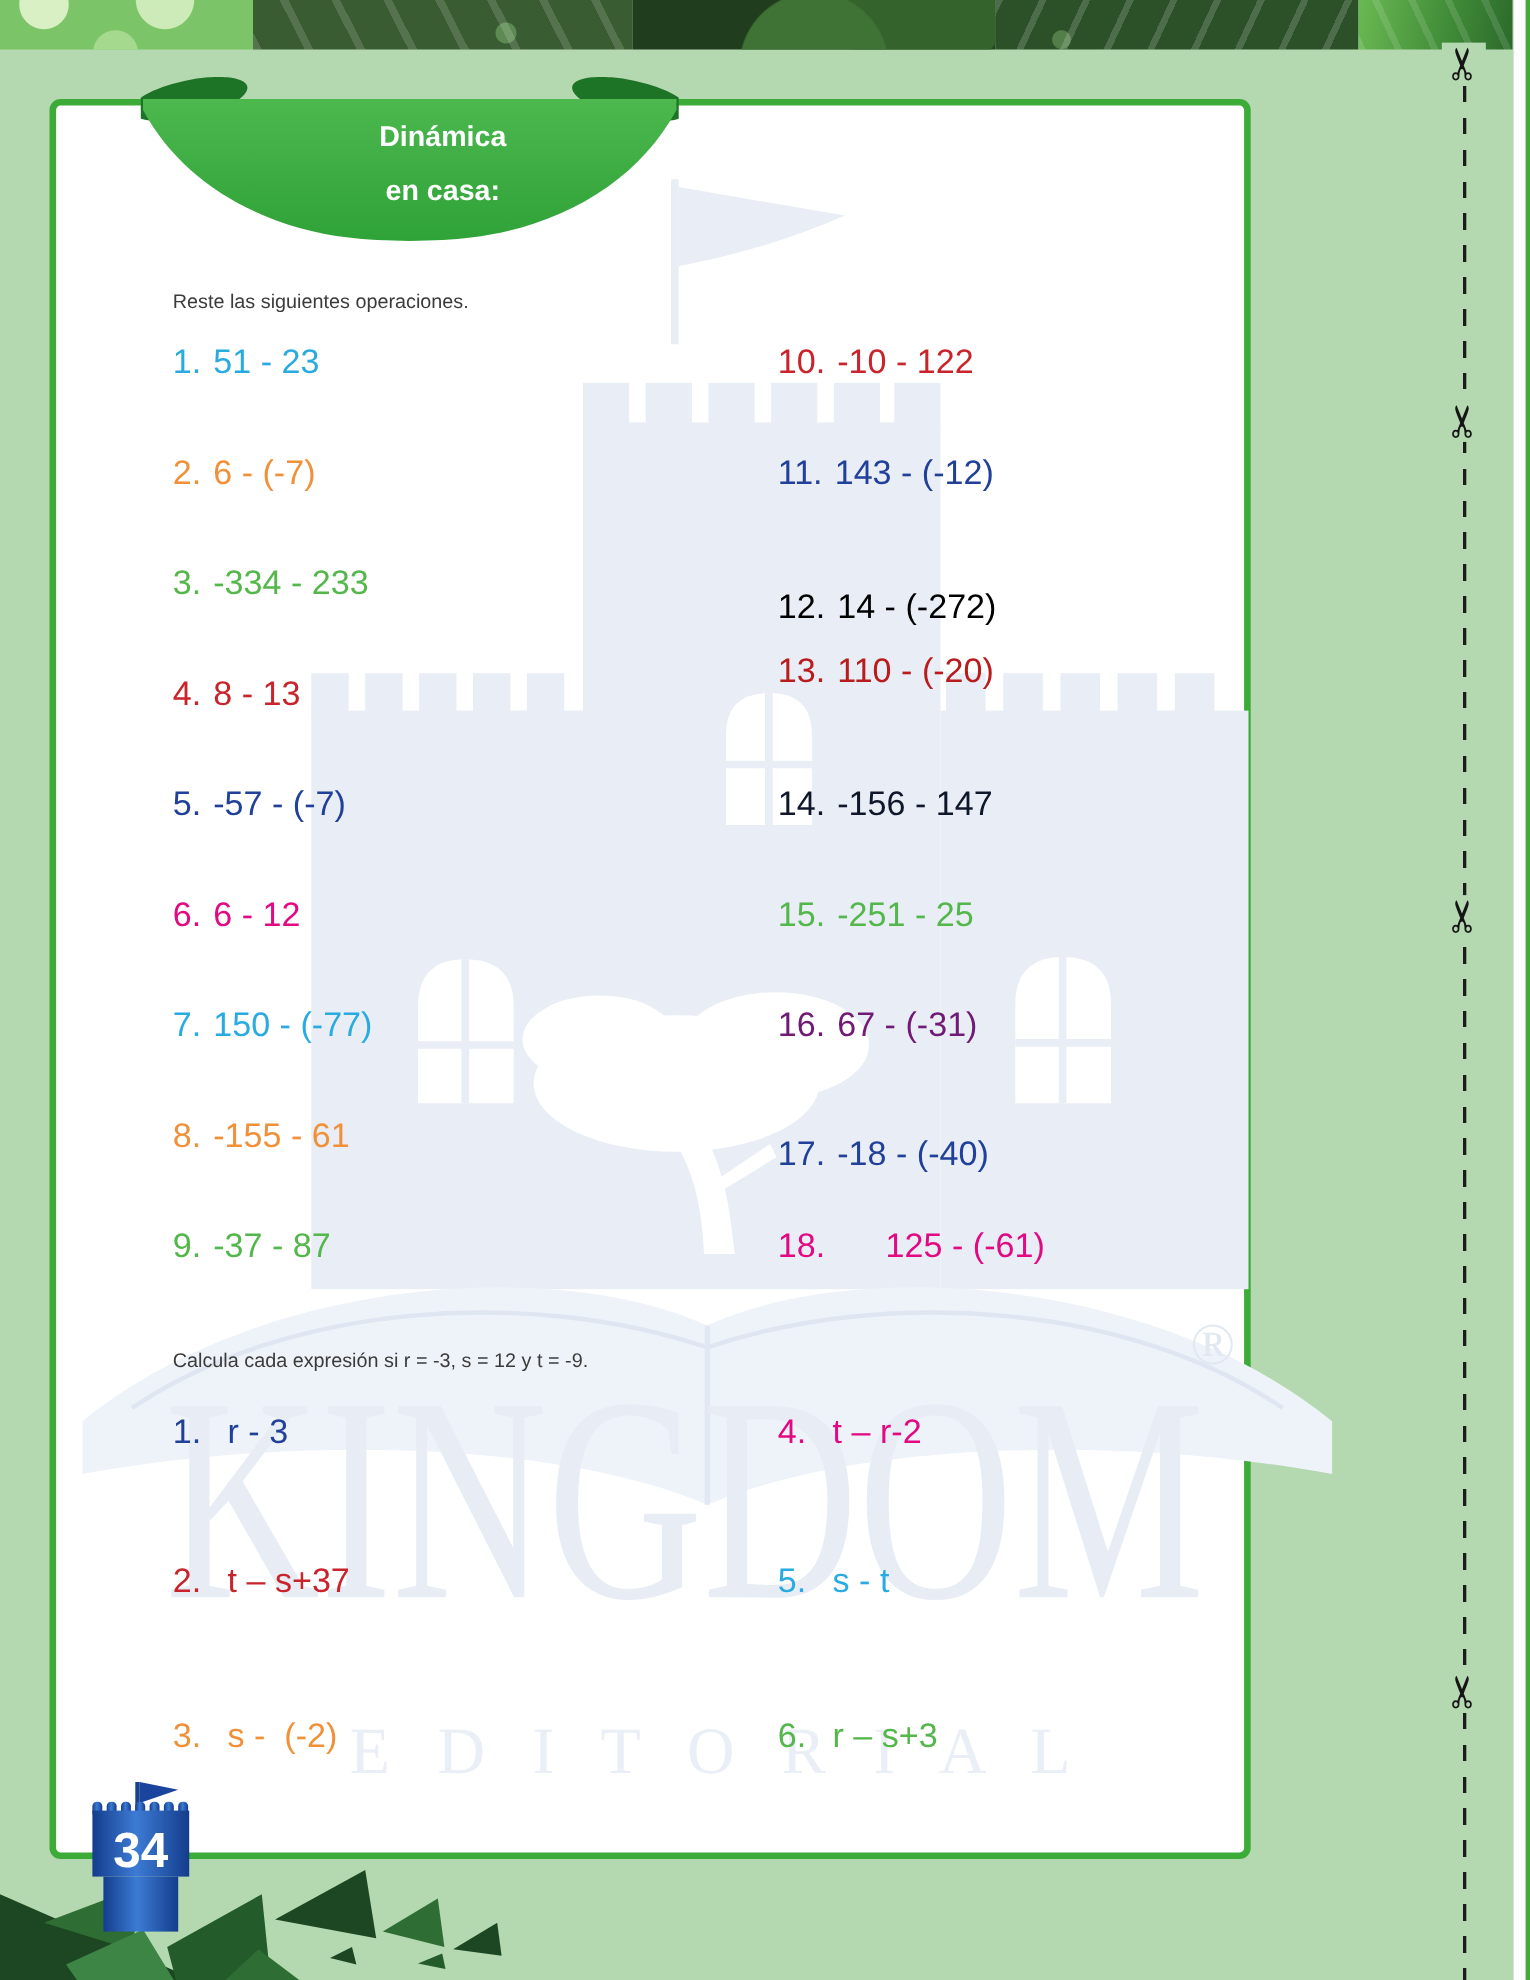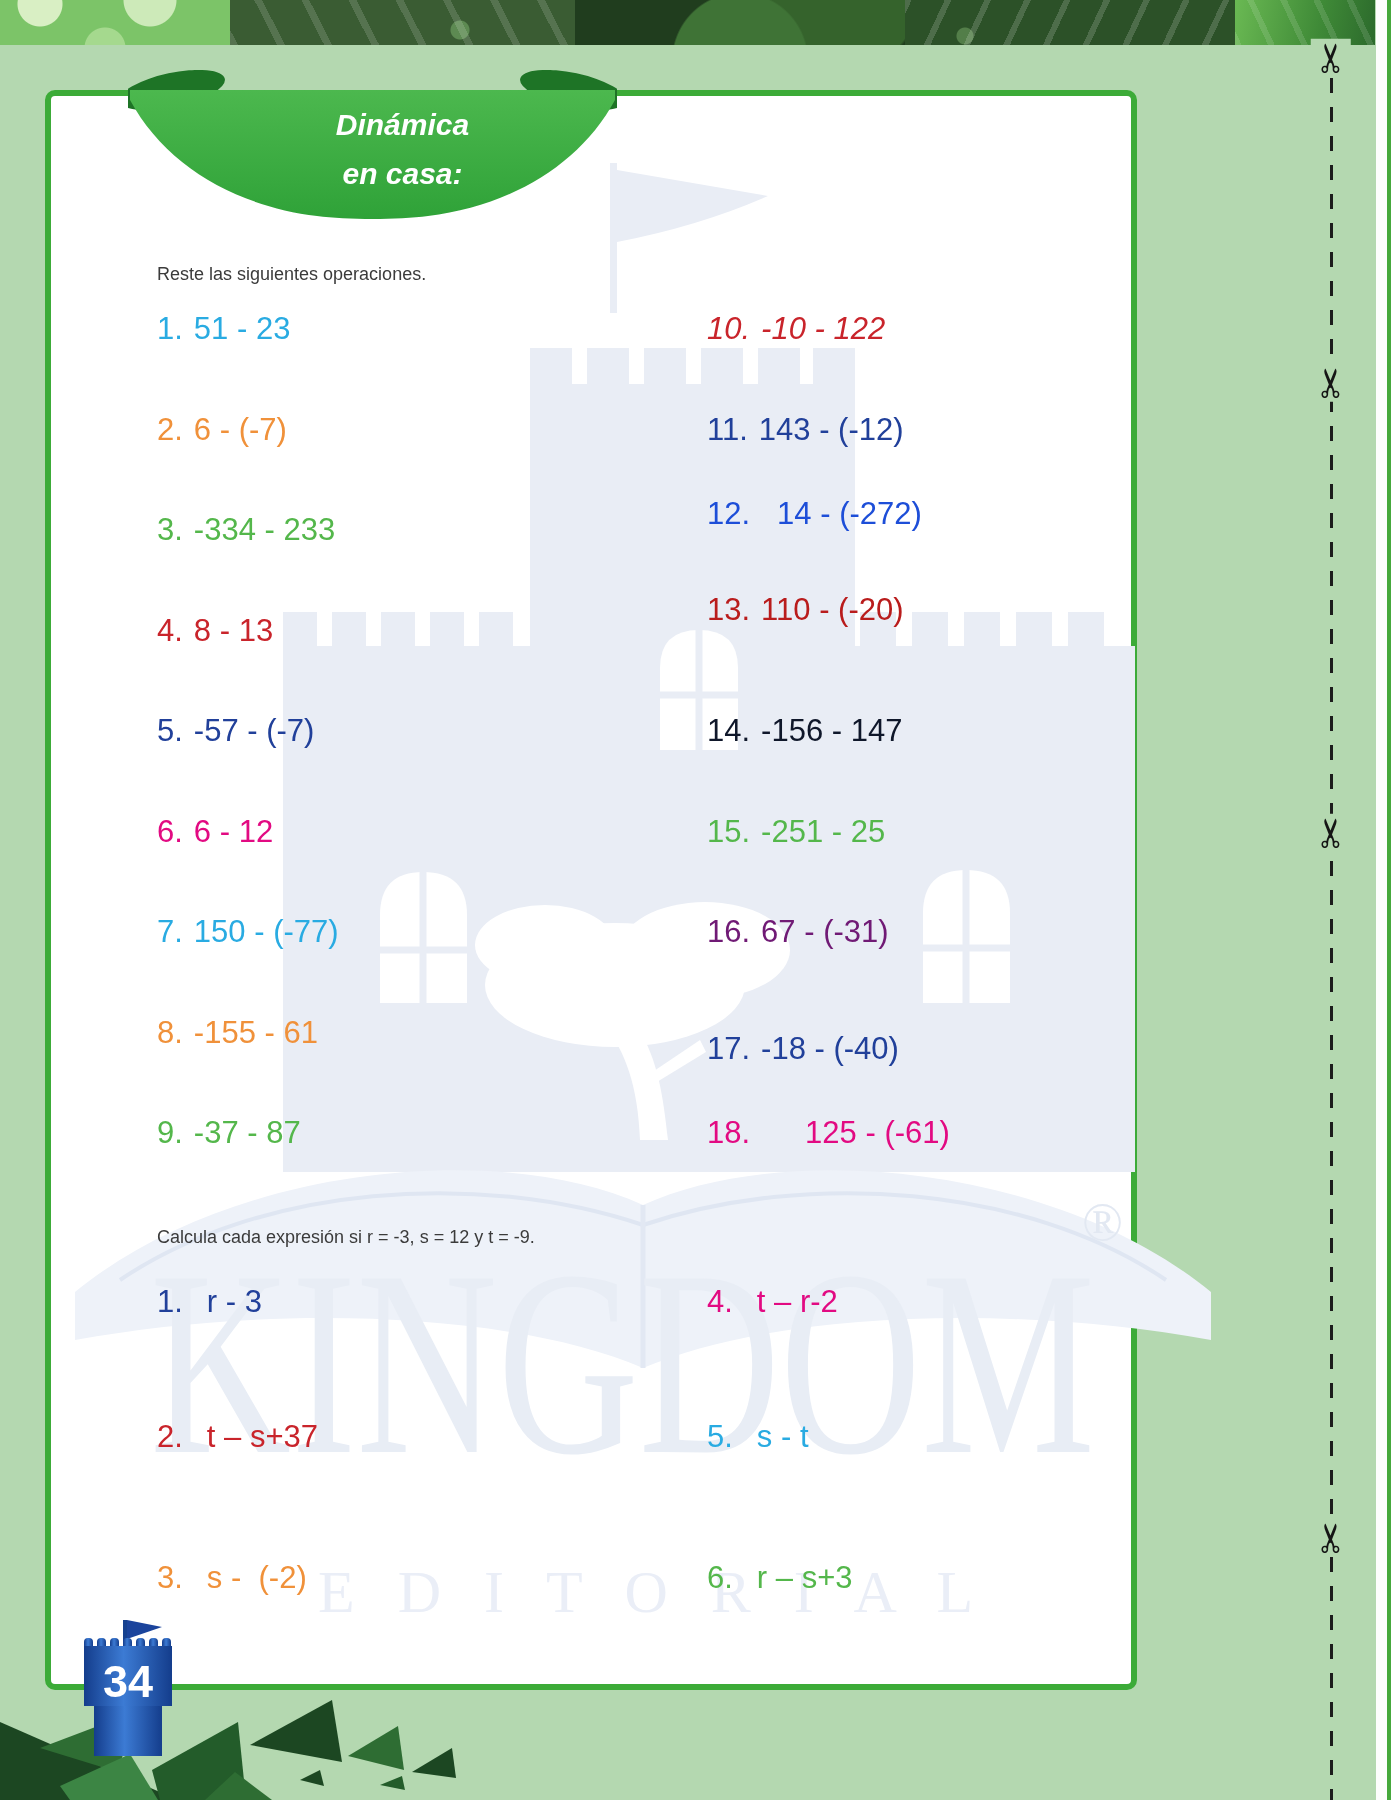--- a/index.html
+++ b/index.html
@@ -39,21 +39,21 @@
 
   
   .wm{position:absolute;left:0;top:0;z-index:1;pointer-events:none;}
   .wm text{font-family:"Liberation Serif",serif;}
   .wm .brandsub{letter-spacing:14px;}
 
   
   .ribbon{position:absolute;left:128px;top:70px;width:489px;height:150px;z-index:4;}
   .ribbon svg{position:absolute;left:0;top:0;}
   .ribbon .rtext{position:absolute;left:30px;top:30px;width:100%;text-align:center;
-      color:#fff;font-style:italic;font-weight:700;font-size:30px;line-height:49px;}
+      color:#fff;font-weight:700;font-size:26px;line-height:49px;}
 
   
   .content{position:absolute;inset:0;z-index:2;}
   .instr{position:absolute;font-size:18px;color:#3b3b3b;line-height:32px;white-space:pre;}
   .ex{position:absolute;font-size:31px;line-height:40px;display:flex;white-space:pre;}
   .ex .num{margin-right:11px;}
   .ex.wide .num{margin-right:24px;}
 
   
   .cutline{position:absolute;left:1330px;top:78px;width:3px;height:1722px;z-index:3;
@@ -171,23 +171,23 @@
     <div class="ex" style="left: 157px; top: 309px; color: rgb(41, 171, 226);"><span class="num">1.</span><span>51 - 23</span></div>
     <div class="ex" style="left: 157px; top: 410px; color: rgb(240, 145, 58);"><span class="num">2.</span><span>6 - (-7)</span></div>
     <div class="ex" style="left: 157px; top: 510px; color: rgb(84, 183, 75);"><span class="num">3.</span><span>-334 - 233</span></div>
     <div class="ex" style="left: 157px; top: 611px; color: rgb(201, 36, 43);"><span class="num">4.</span><span>8 - 13</span></div>
     <div class="ex" style="left: 157px; top: 711px; color: rgb(33, 64, 154);"><span class="num">5.</span><span>-57 - (-7)</span></div>
     <div class="ex" style="left: 157px; top: 812px; color: rgb(226, 10, 130);"><span class="num">6.</span><span>6 - 12</span></div>
     <div class="ex" style="left: 157px; top: 912px; color: rgb(41, 171, 226);"><span class="num">7.</span><span>150 - (-77)</span></div>
     <div class="ex" style="left: 157px; top: 1013px; color: rgb(240, 145, 58);"><span class="num">8.</span><span>-155 - 61</span></div>
     <div class="ex" style="left: 157px; top: 1113px; color: rgb(84, 183, 75);"><span class="num">9.</span><span>-37 - 87</span></div>
 
-    <div class="ex" style="left: 707px; top: 309px; color: rgb(201, 36, 43); font-style: italic;"><span class="num">10.</span><span>-10 - 122</span></div>
+    <div class="ex" style="left: 707px; top: 309px; color: rgb(201, 36, 43);"><span class="num">10.</span><span>-10 - 122</span></div>
     <div class="ex" style="left: 707px; top: 410px; color: rgb(33, 64, 154);"><span class="num">11.</span><span>143 - (-12)</span></div>
-    <div class="ex" style="left: 707px; top: 494px; color: #1d4ed8; gap: 16px;"><span class="num">12.</span><span>14 - (-272)</span></div>
+    <div class="ex" style="left: 707px; top: 532px; color: #000000;"><span class="num">12.</span><span>14 - (-272)</span></div>
     <div class="ex" style="left: 707px; top: 590px; color: #b91c1c;"><span class="num">13.</span><span>110 - (-20)</span></div>
     <div class="ex" style="left: 707px; top: 711px; color: #0f172a;"><span class="num">14.</span><span>-156 - 147</span></div>
     <div class="ex" style="left: 707px; top: 812px; color: rgb(84, 183, 75);"><span class="num">15.</span><span>-251 - 25</span></div>
     <div class="ex" style="left: 707px; top: 912px; color: #701a75;"><span class="num">16.</span><span>67 - (-31)</span></div>
     <div class="ex" style="left: 707px; top: 1013px; color: rgb(33, 64, 154); margin-top: 16px;"><span class="num">17.</span><span>-18 - (-40)</span></div>
     <div class="ex" style="left: 707px; top: 1113px; color: rgb(226, 10, 130); gap: 44px;"><span class="num">18.</span><span>125 - (-61)</span></div>
 
     <div class="instr" style="left:157px;top:1221px">Calcula cada expresión si r = -3, s = 12 y t = -9.</div>
 
     <div class="ex wide" style="left: 157px; top: 1282px; color: rgb(33, 64, 154);"><span class="num">1.</span><span>r - 3</span></div>

